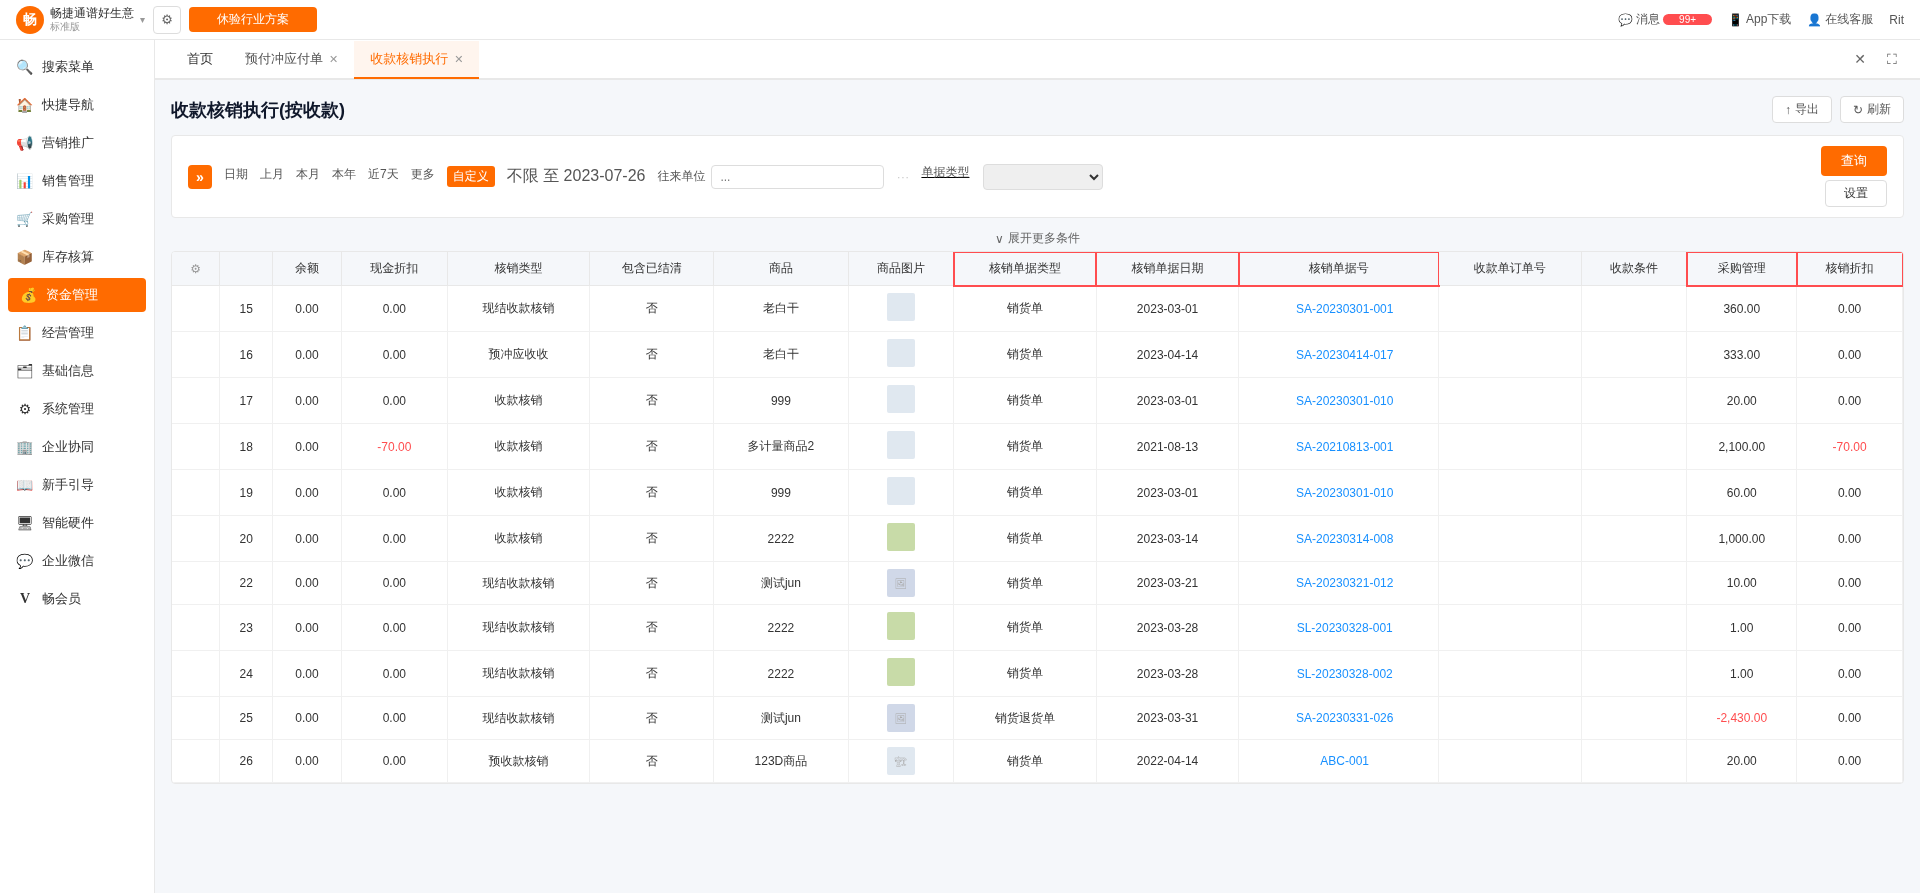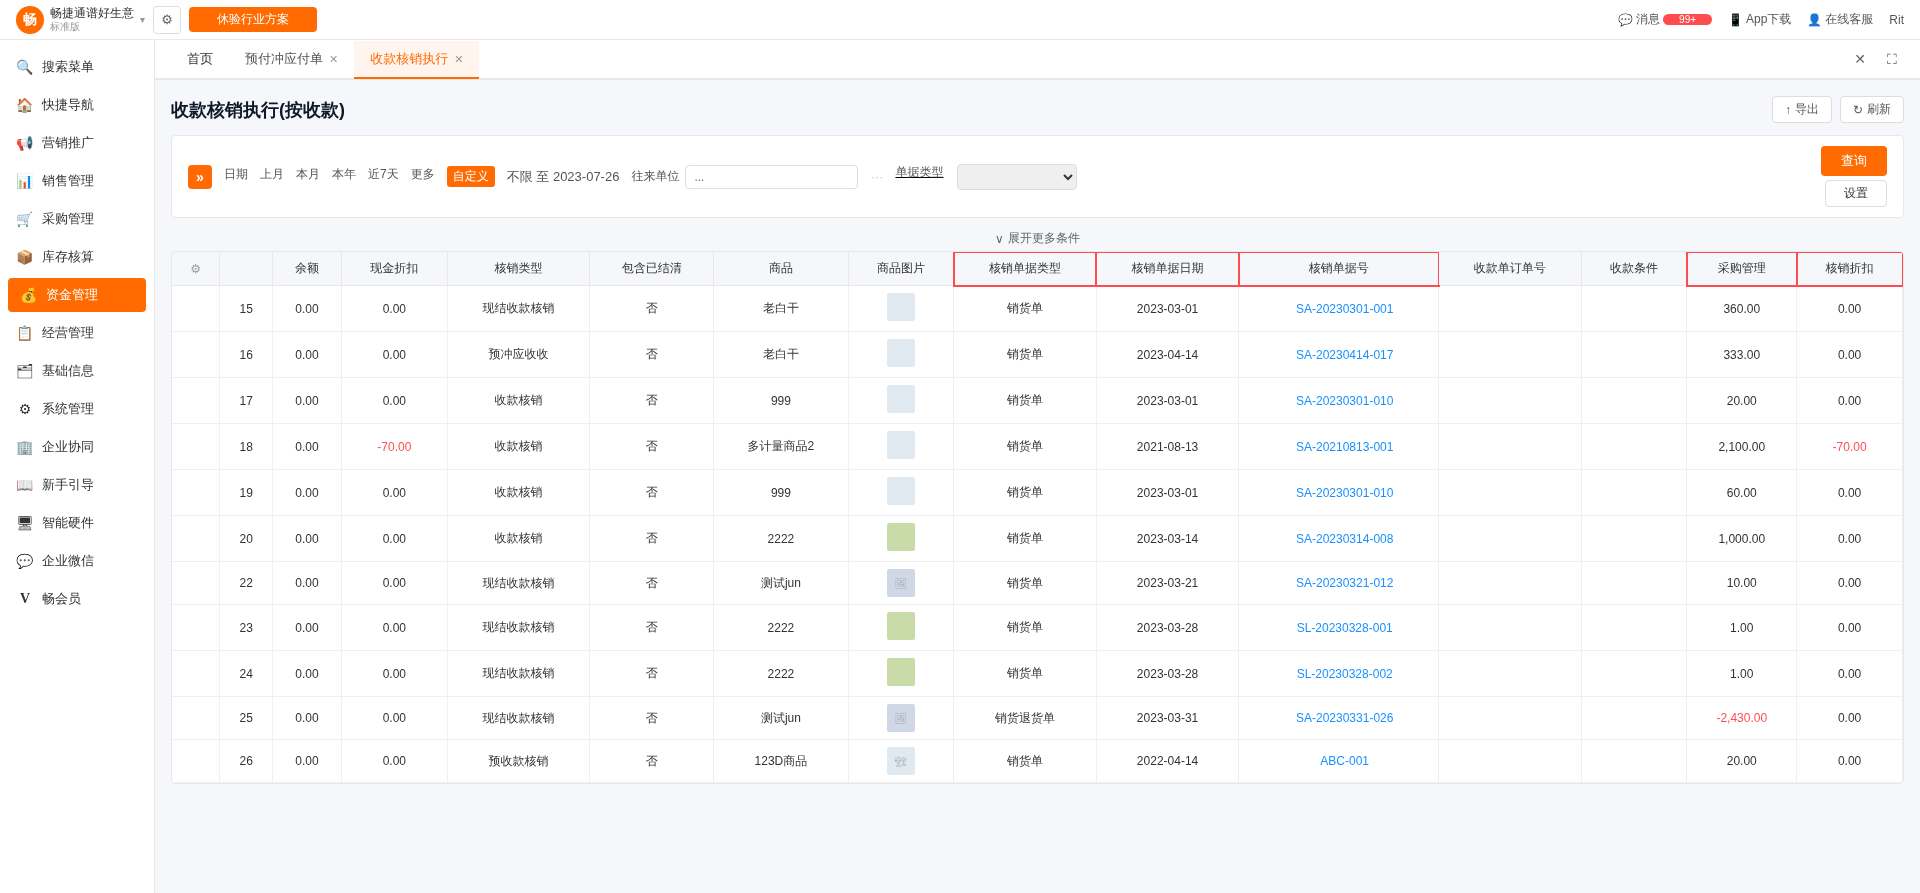--- a/index.html
+++ b/index.html
@@ -54,21 +54,21 @@
     .page-actions { display: flex; gap: 8px; }
     .action-btn { display: flex; align-items: center; gap: 4px; padding: 4px 12px; border: 1px solid #ddd; border-radius: 4px; cursor: pointer; background: white; font-size: 12px; color: #555; }
 
     
     .filter-bar { background: white; border-radius: 4px; padding: 10px 16px; margin-bottom: 8px; display: flex; align-items: center; gap: 12px; flex-wrap: wrap; border: 1px solid #e8e8e8; }
     .filter-expand-btn { width: 24px; height: 24px; background: #ff6b00; color: white; border-radius: 4px; display: flex; align-items: center; justify-content: center; cursor: pointer; font-size: 14px; font-weight: bold; }
     .filter-label { color: #555; font-size: 12px; white-space: nowrap; }
     .filter-date-group { display: flex; align-items: flex-start; gap: 12px; }
     .filter-date-link { color: #555; font-size: 12px; cursor: pointer; }
     .filter-date-link.custom { color: white; background: #ff6b00; padding: 2px 6px; border-radius: 3px; }
-    .filter-date-range { color: #555; font-size: 13px; }
+    .filter-date-range { color: #555; font-size: 16px; }
     .filter-input { border: 1px solid #ddd; border-radius: 4px; padding: 4px 8px; font-size: 12px; color: #333; min-width: 160px; }
     .filter-divider { color: #ccc; }
     .filter-select { border: 1px solid #ddd; border-radius: 4px; padding: 4px 8px; font-size: 12px; color: #333; min-width: 120px; }
     .query-btn { background: #ff6b00; color: white; border: none; padding: 6px 20px; border-radius: 4px; cursor: pointer; font-size: 13px; }
     .setting-btn { background: white; color: #333; border: 1px solid #ddd; padding: 4px 12px; border-radius: 4px; cursor: pointer; font-size: 12px; margin-left: 4px; text-align: center; }
     .expand-more-row { display: flex; align-items: center; justify-content: center; gap: 4px; color: #666; font-size: 12px; cursor: pointer; padding: 4px; }
 
     
     .table-wrapper { background: white; border-radius: 4px; border: 1px solid #e8e8e8; overflow: auto; max-height: 560px; }
     table { width: 100%; border-collapse: collapse; font-size: 12px; }

